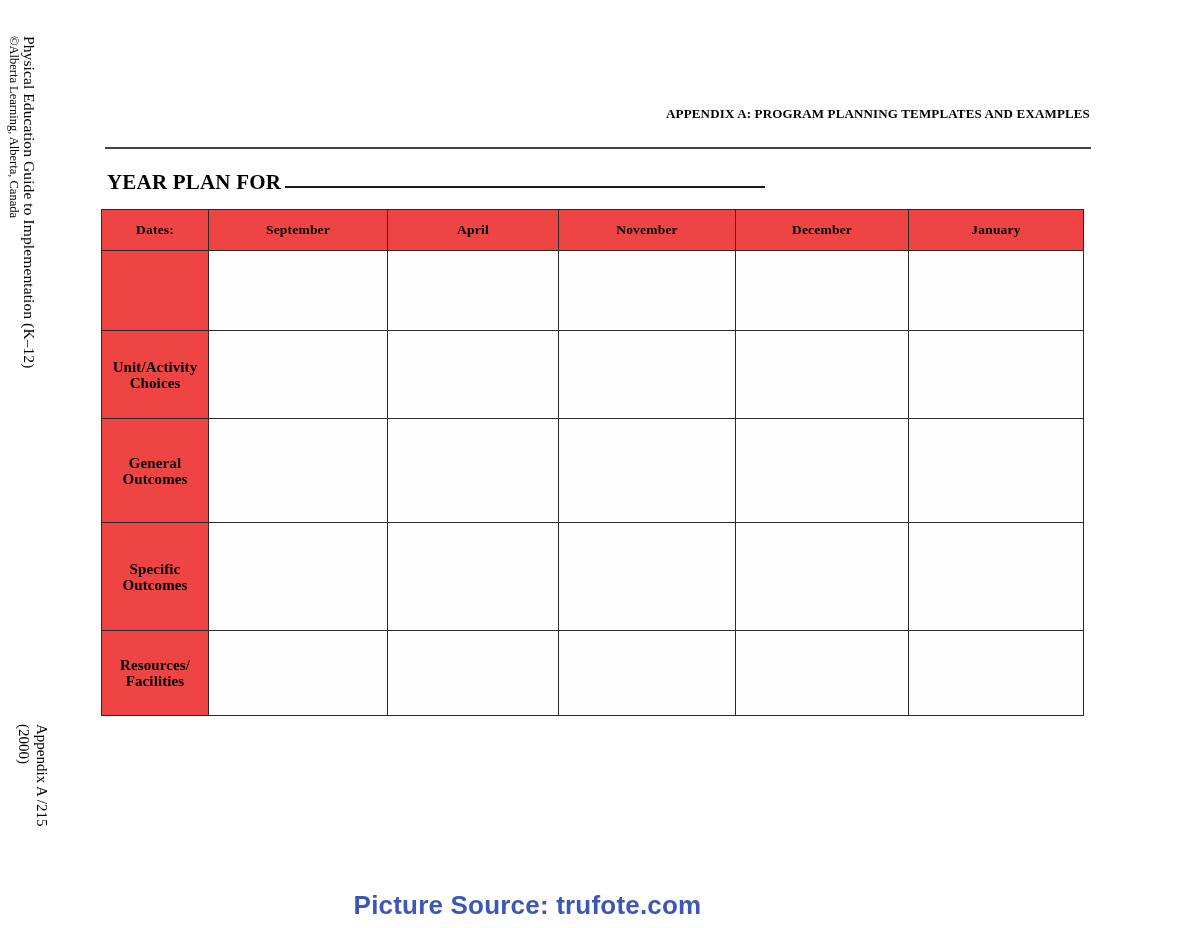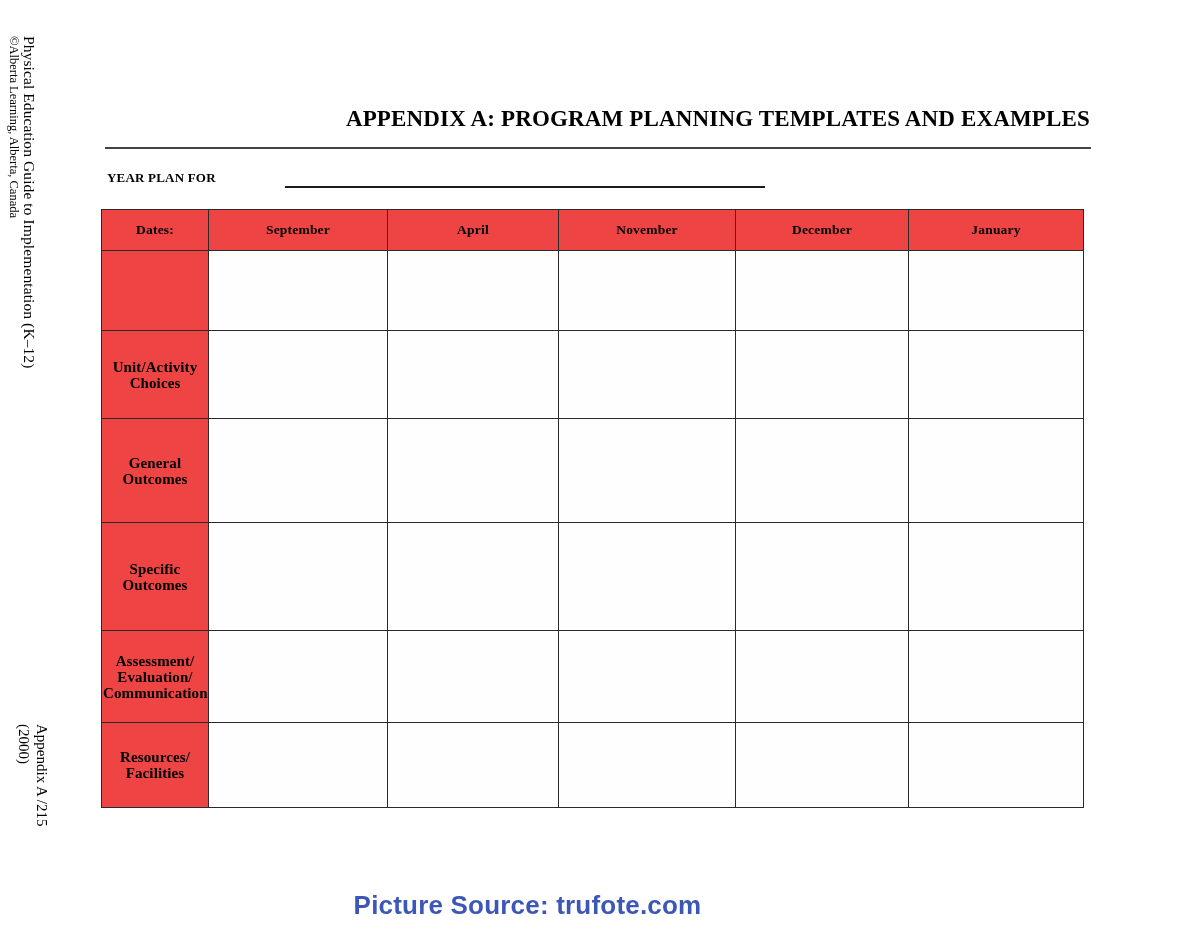--- a/index.html
+++ b/index.html
@@ -75,21 +75,21 @@
     line-height: 17px;
   }
 
   
   .doc-title {
     position: absolute;
     left: 105px;
     top: 106px;
     width: 985px;
     text-align: right;
-    font-size: 23px;
+    font-size: 13px;
     font-weight: bold;
     letter-spacing: 0.15px;
     white-space: nowrap;
   }
   .header-rule {
     position: absolute;
     left: 105px;
     top: 147px;
     width: 986px;
     height: 2px;
@@ -101,21 +101,21 @@
     position: absolute;
     left: 107px;
     top: 170px;
     width: 700px;
     height: 24px;
   }
   .yearplan-label {
     position: absolute;
     left: 0;
     top: 0;
-    font-size: 13px;
+    font-size: 21px;
     font-weight: bold;
     letter-spacing: 0.2px;
     white-space: nowrap;
   }
   .yearplan-blank {
     position: absolute;
     left: 178px;
     top: 16px;
     width: 480px;
     height: 2px;
@@ -256,32 +256,20 @@
         <span>Specific</span><br>
         <span>Outcomes</span>
       </td>
       <td class="cell"></td>
       <td class="cell"></td>
       <td class="cell"></td>
       <td class="cell"></td>
       <td class="cell"></td>
     </tr>
 
-    <tr style="height:92px">
-      <td class="rowlabel">
-        <span>Assessment/</span><br>
-        <span>Evaluation/</span><br>
-        <span>Communication</span>
-      </td>
-      <td class="cell"></td>
-      <td class="cell"></td>
-      <td class="cell"></td>
-      <td class="cell"></td>
-      <td class="cell"></td>
-    </tr>
 
     <tr style="height:85px">
       <td class="rowlabel">
         <span>Resources/</span><br>
         <span>Facilities</span>
       </td>
       <td class="cell"></td>
       <td class="cell"></td>
       <td class="cell"></td>
       <td class="cell"></td>

